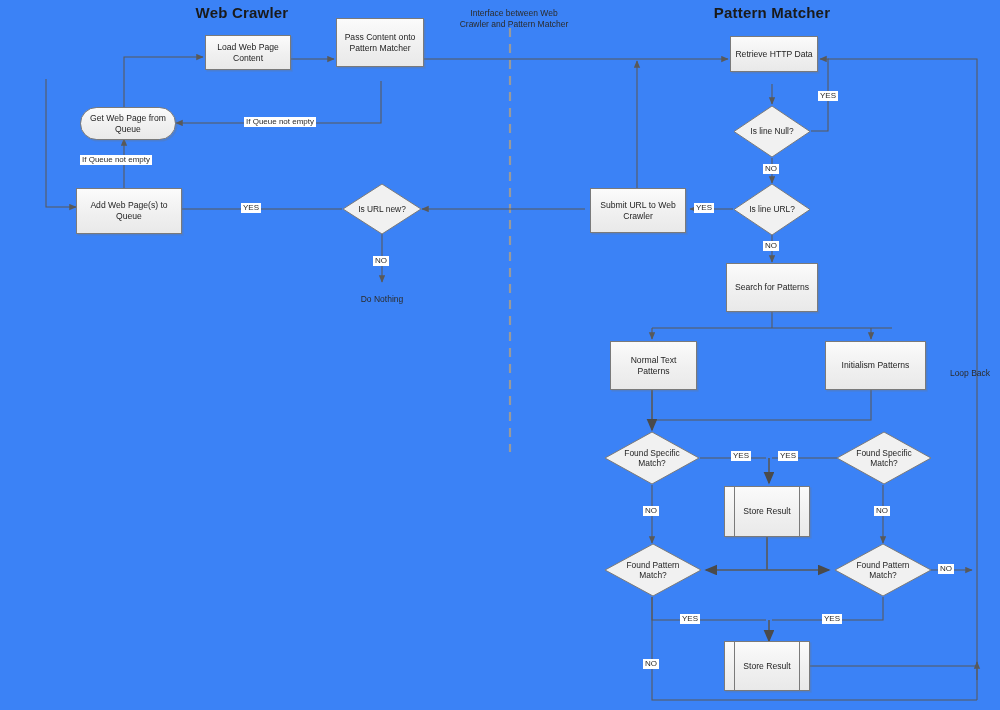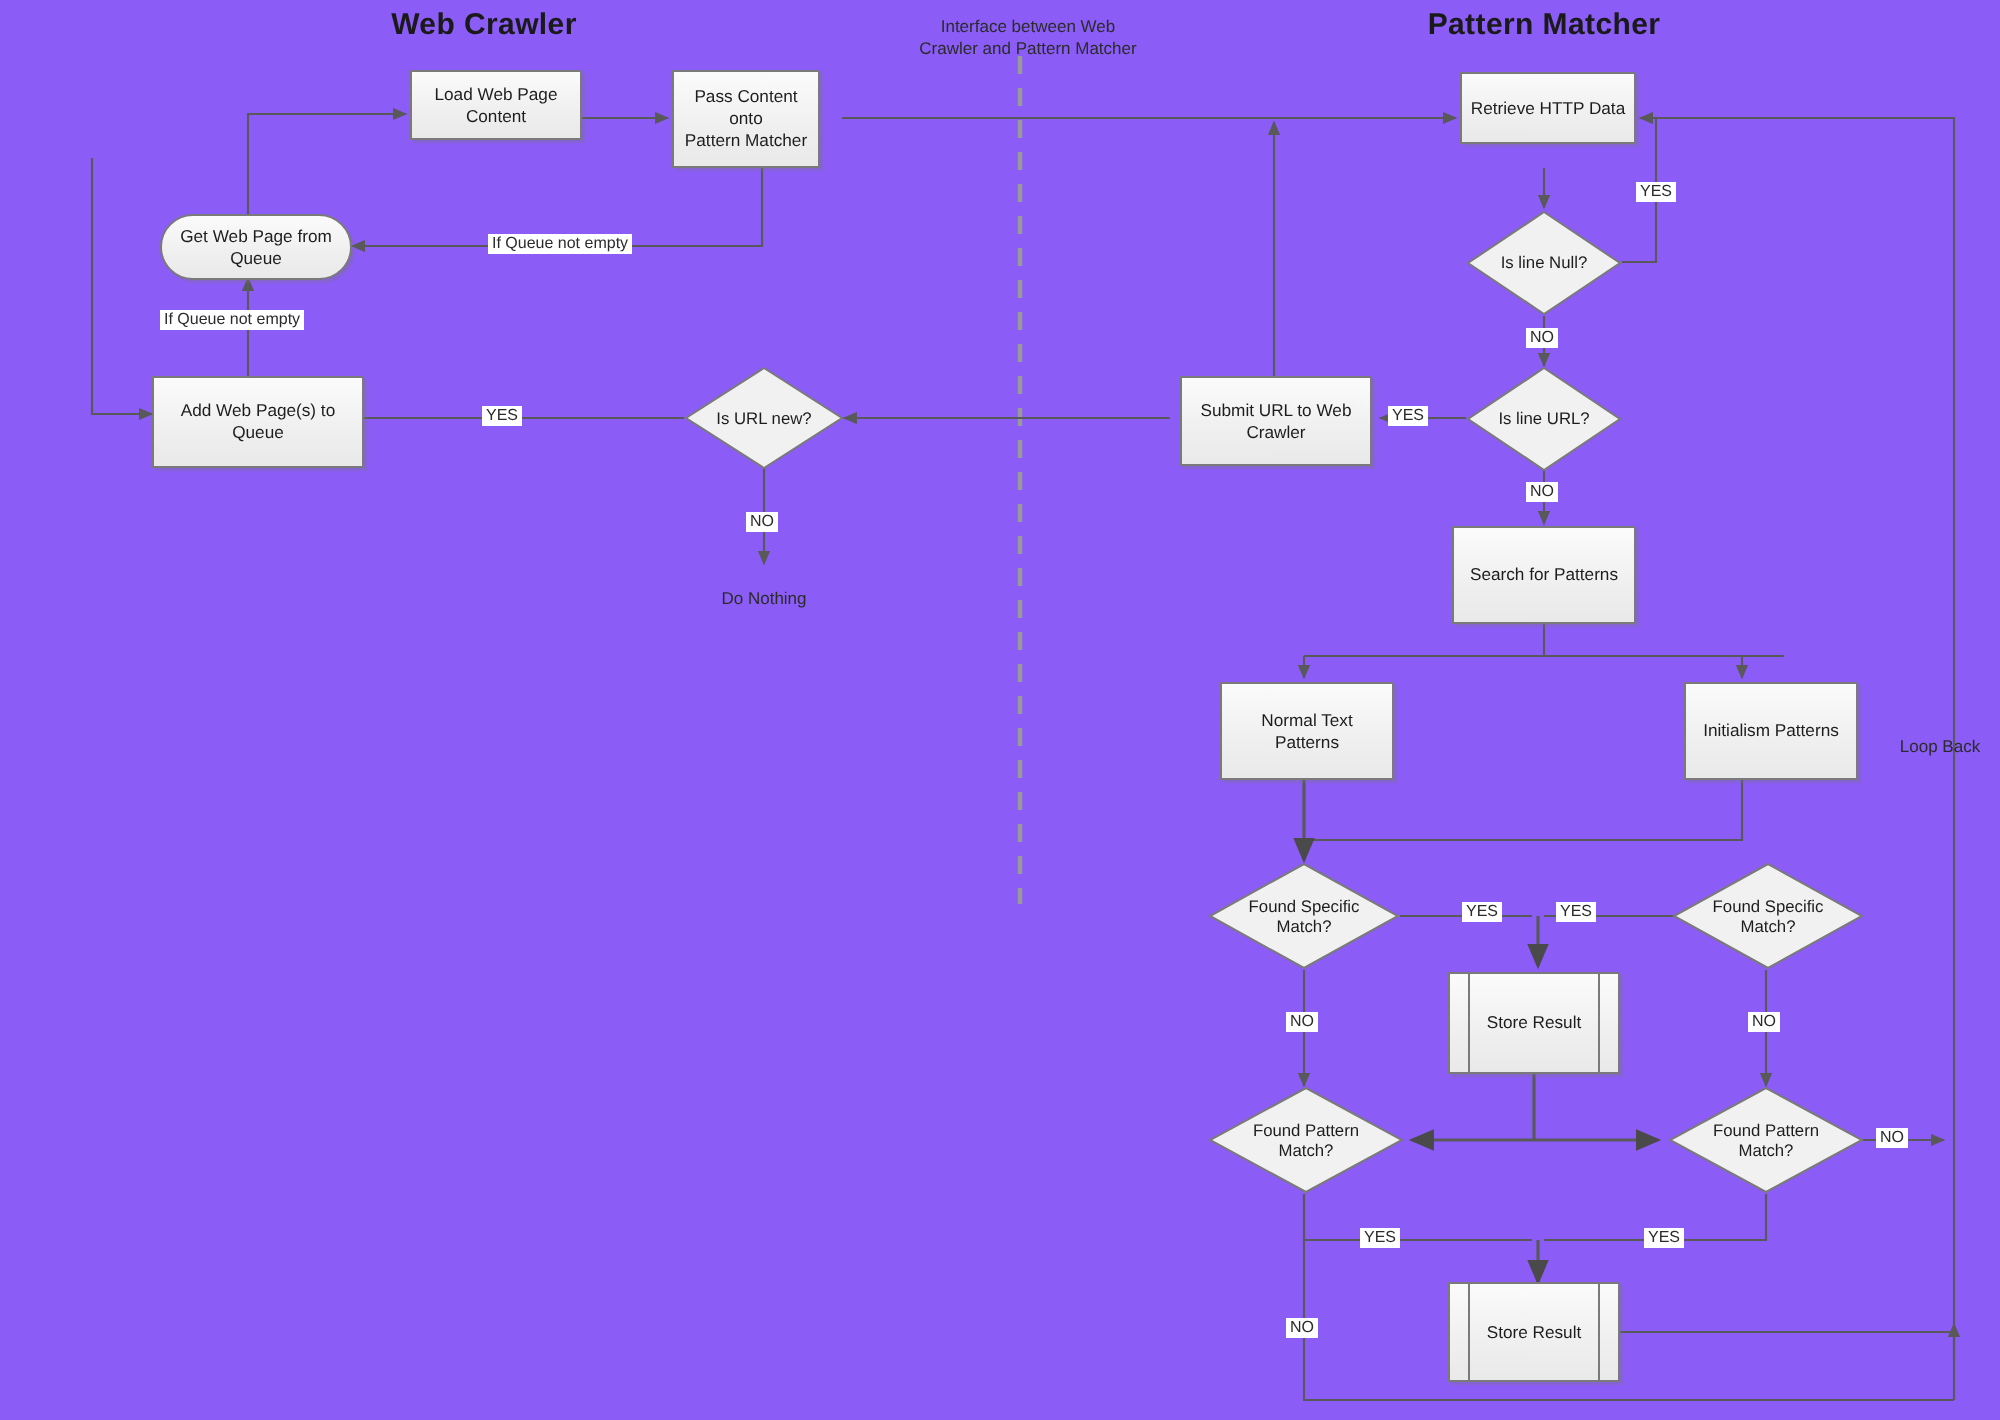--- a/index.html
+++ b/index.html
@@ -1,17 +1,17 @@
 <!DOCTYPE html>
 <html><head>
 <meta charset="utf-8">
 <style>
   html,body{margin:0;padding:0;background:#ffffff;}
   body{font-family:"Liberation Sans","DejaVu Sans",sans-serif;}
-  #canvas{position:relative;width:1000px;height:710px;background:#8b5cf6;overflow:hidden;}
+  #canvas{position:relative;width:1000px;height:710px;background:#3b82f6;overflow:hidden;}
   svg#wires{position:absolute;left:0;top:0;width:1000px;height:710px;}
 
   .title{
     position:absolute;font-weight:bold;font-size:15px;color:#1a1a1a;
     text-align:center;white-space:nowrap;letter-spacing:.2px;
   }
   .freetext{
     position:absolute;font-size:8.5px;color:#2b2b2b;text-align:center;
     line-height:11px;white-space:pre-line;
   }
@@ -154,21 +154,21 @@
 Crawler and Pattern Matcher</div>
   <div class="freetext" style="left:342px;top:294px;width:80px;">Do Nothing</div>
   <div class="freetext" style="left:940px;top:355px;width:60px;margin-top:13px;">Loop Back</div>
 
 
   <div class="node proc" style="left:205px;top:35px;width:86px;height:35px;">
     <span class="lbl">Load Web Page
 Content</span>
   </div>
 
-  <div class="node proc" style="left:336px;top:35px;width:74px;height:49px;">
+  <div class="node proc" style="left:336px;top:18px;width:88px;height:49px;">
     <span class="lbl">Pass Content onto
 Pattern Matcher</span>
   </div>
 
   <div class="node term" style="left:80px;top:107px;width:96px;height:33px;">
     <span class="lbl">Get Web Page from
 Queue</span>
   </div>
 
   <div class="node proc" style="left:76px;top:188px;width:106px;height:46px;">
@@ -208,21 +208,21 @@
 
   <div class="node proc" style="left:726px;top:263px;width:92px;height:49px;">
     <span class="lbl">Search for Patterns</span>
   </div>
 
   <div class="node proc" style="left:610px;top:341px;width:87px;height:49px;">
     <span class="lbl">Normal Text
 Patterns</span>
   </div>
 
-  <div class="node proc" style="left:842px;top:341px;width:87px;height:49px;">
+  <div class="node proc" style="left:825px;top:341px;width:101px;height:49px;">
     <span class="lbl">Initialism Patterns</span>
   </div>
 
   <div class="diamond" style="left:604px;top:431px;width:96px;height:54px;">
     <svg class="dshape" viewBox="0 0 96 54" xmlns="http://www.w3.org/2000/svg">
       <polygon points="48,1 95,27 48,53 1,27" fill="#f1f1f1" stroke="#7a7a7a" stroke-width="1"></polygon>
     </svg>
     <div class="dlbl">Found Specific
 Match?</div>
   </div>

